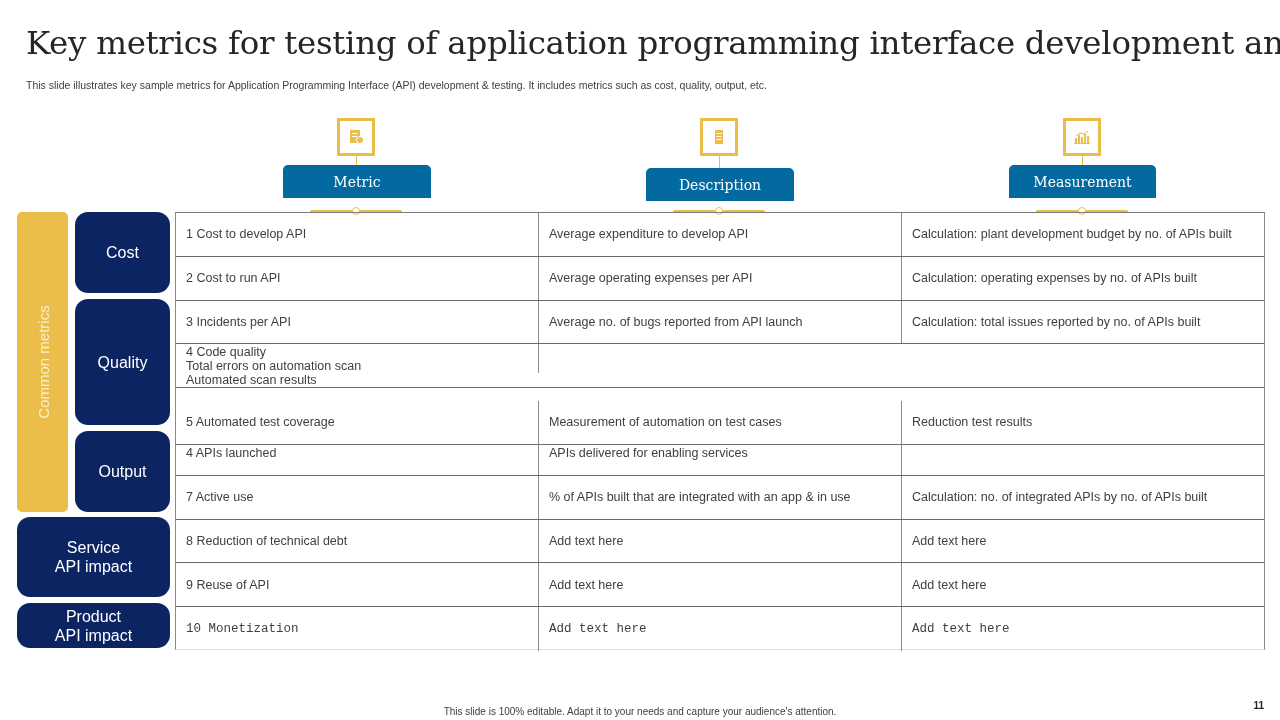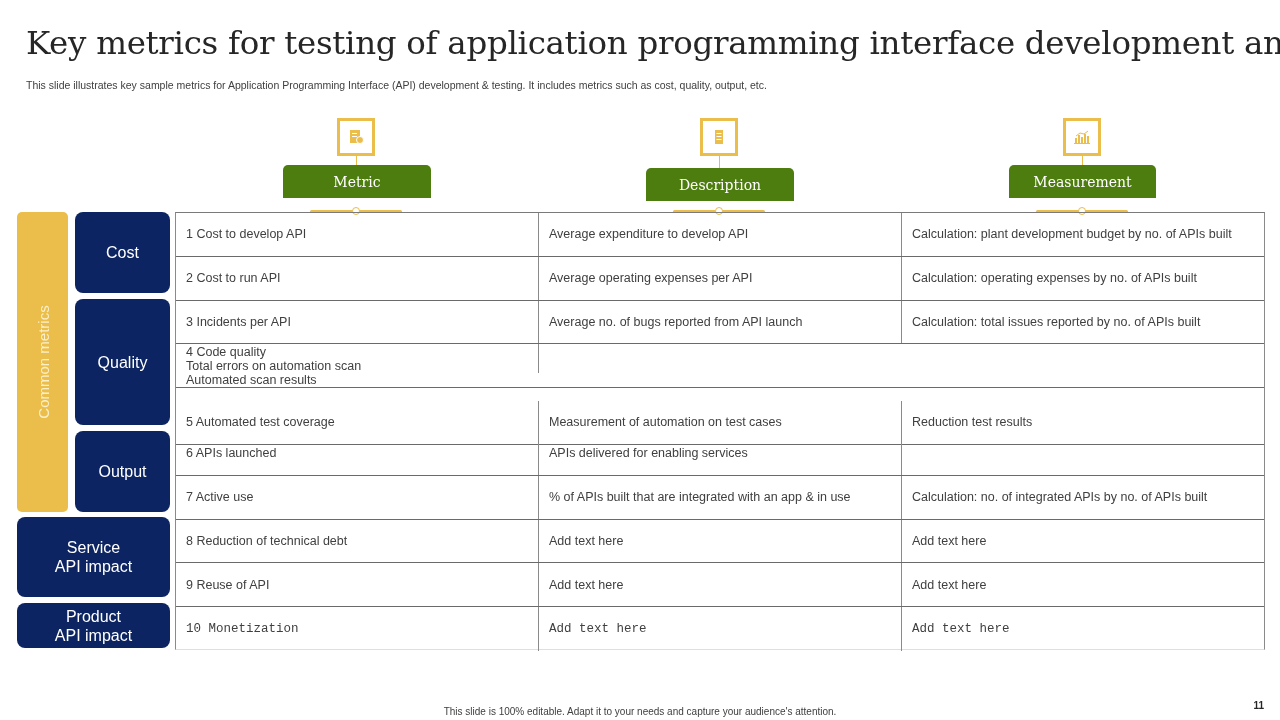--- a/index.html
+++ b/index.html
@@ -18,21 +18,21 @@
 
   
   .hdr { position: absolute; }
   .hdr .icon-box {
     position: absolute; width: 38px; height: 38px;
     border: 3px solid #EBBD4B; background: #fff;
     display: flex; align-items: center; justify-content: center;
   }
   .hdr .stem { position: absolute; width: 1px; background: #EBBD4B; }
   .hdr .pill {
-    position: absolute; height: 33px; background: #4d7c0f; border-radius: 5px 5px 0 0;
+    position: absolute; height: 33px; background: #0369a1; border-radius: 5px 5px 0 0;
     color: #fff; font-family: "DejaVu Serif", "Liberation Serif", serif; font-size: 14px;
     display: flex; align-items: center; justify-content: center;
   }
   .hdr .bar {
     position: absolute; height: 3px; background: #EBBD4B; border-radius: 2px;
   }
   .hdr .dot {
     position: absolute; width: 8px; height: 8px; border-radius: 50%;
     background: #fff; border: 1.5px solid #EBBD4B;
   }
@@ -41,21 +41,21 @@
   .common {
     position: absolute; left: 17px; top: 212px; width: 51px; height: 300px;
     background: #EBBD4B; border-radius: 5px;
   }
   .common span {
     position: absolute; left: 50%; top: 50%;
     transform: translate(-50%, -50%) rotate(-90deg);
     color: #FBEFC8; font-size: 15px; white-space: nowrap;
   }
   .cat {
-    position: absolute; background: #0C2461; color: #fff; border-radius: 8px;
+    position: absolute; background: #0C2461; color: #fff; border-radius: 13px;
     display: flex; align-items: center; justify-content: center; text-align: center;
     font-size: 16px; line-height: 19px;
   }
 
   
   .table {
     position: absolute; left: 175px; top: 212px; width: 1090px; height: 438px;
     border-left: 1.5px solid #8a8a8a; border-right: 1.5px solid #8a8a8a;
     border-top: 1px solid #7a7a7a; border-bottom: 1px solid #F3DFA8;
   }
@@ -165,21 +165,21 @@
     <div class="cell c1">4  Code  quality</div>
     <div class="cell c2">Total errors  on automation  scan</div>
     <div class="cell c3">Automated  scan results</div>
   </div>
   <div class="row" style="top:188px;">
     <div class="cell c1">5  Automated test coverage</div>
     <div class="cell c2">Measurement  of automation  on test cases</div>
     <div class="cell c3">Reduction test results</div>
   </div>
   <div class="row" style="top:219px;">
-    <div class="cell c1">6  APIs launched</div>
+    <div class="cell c1">4  APIs launched</div>
     <div class="cell c2">APIs delivered  for enabling  services</div>
     <div class="cell c3"></div>
   </div>
   <div class="row" style="top:262.8px;">
     <div class="cell c1">7  Active use</div>
     <div class="cell c2">% of APIs built that are integrated  with an app &amp; in use</div>
     <div class="cell c3">Calculation:  no.  of integrated  APIs by no.  of APIs built</div>
   </div>
   <div class="row" style="top:306.6px;">
     <div class="cell c1">8  Reduction  of technical debt</div>

